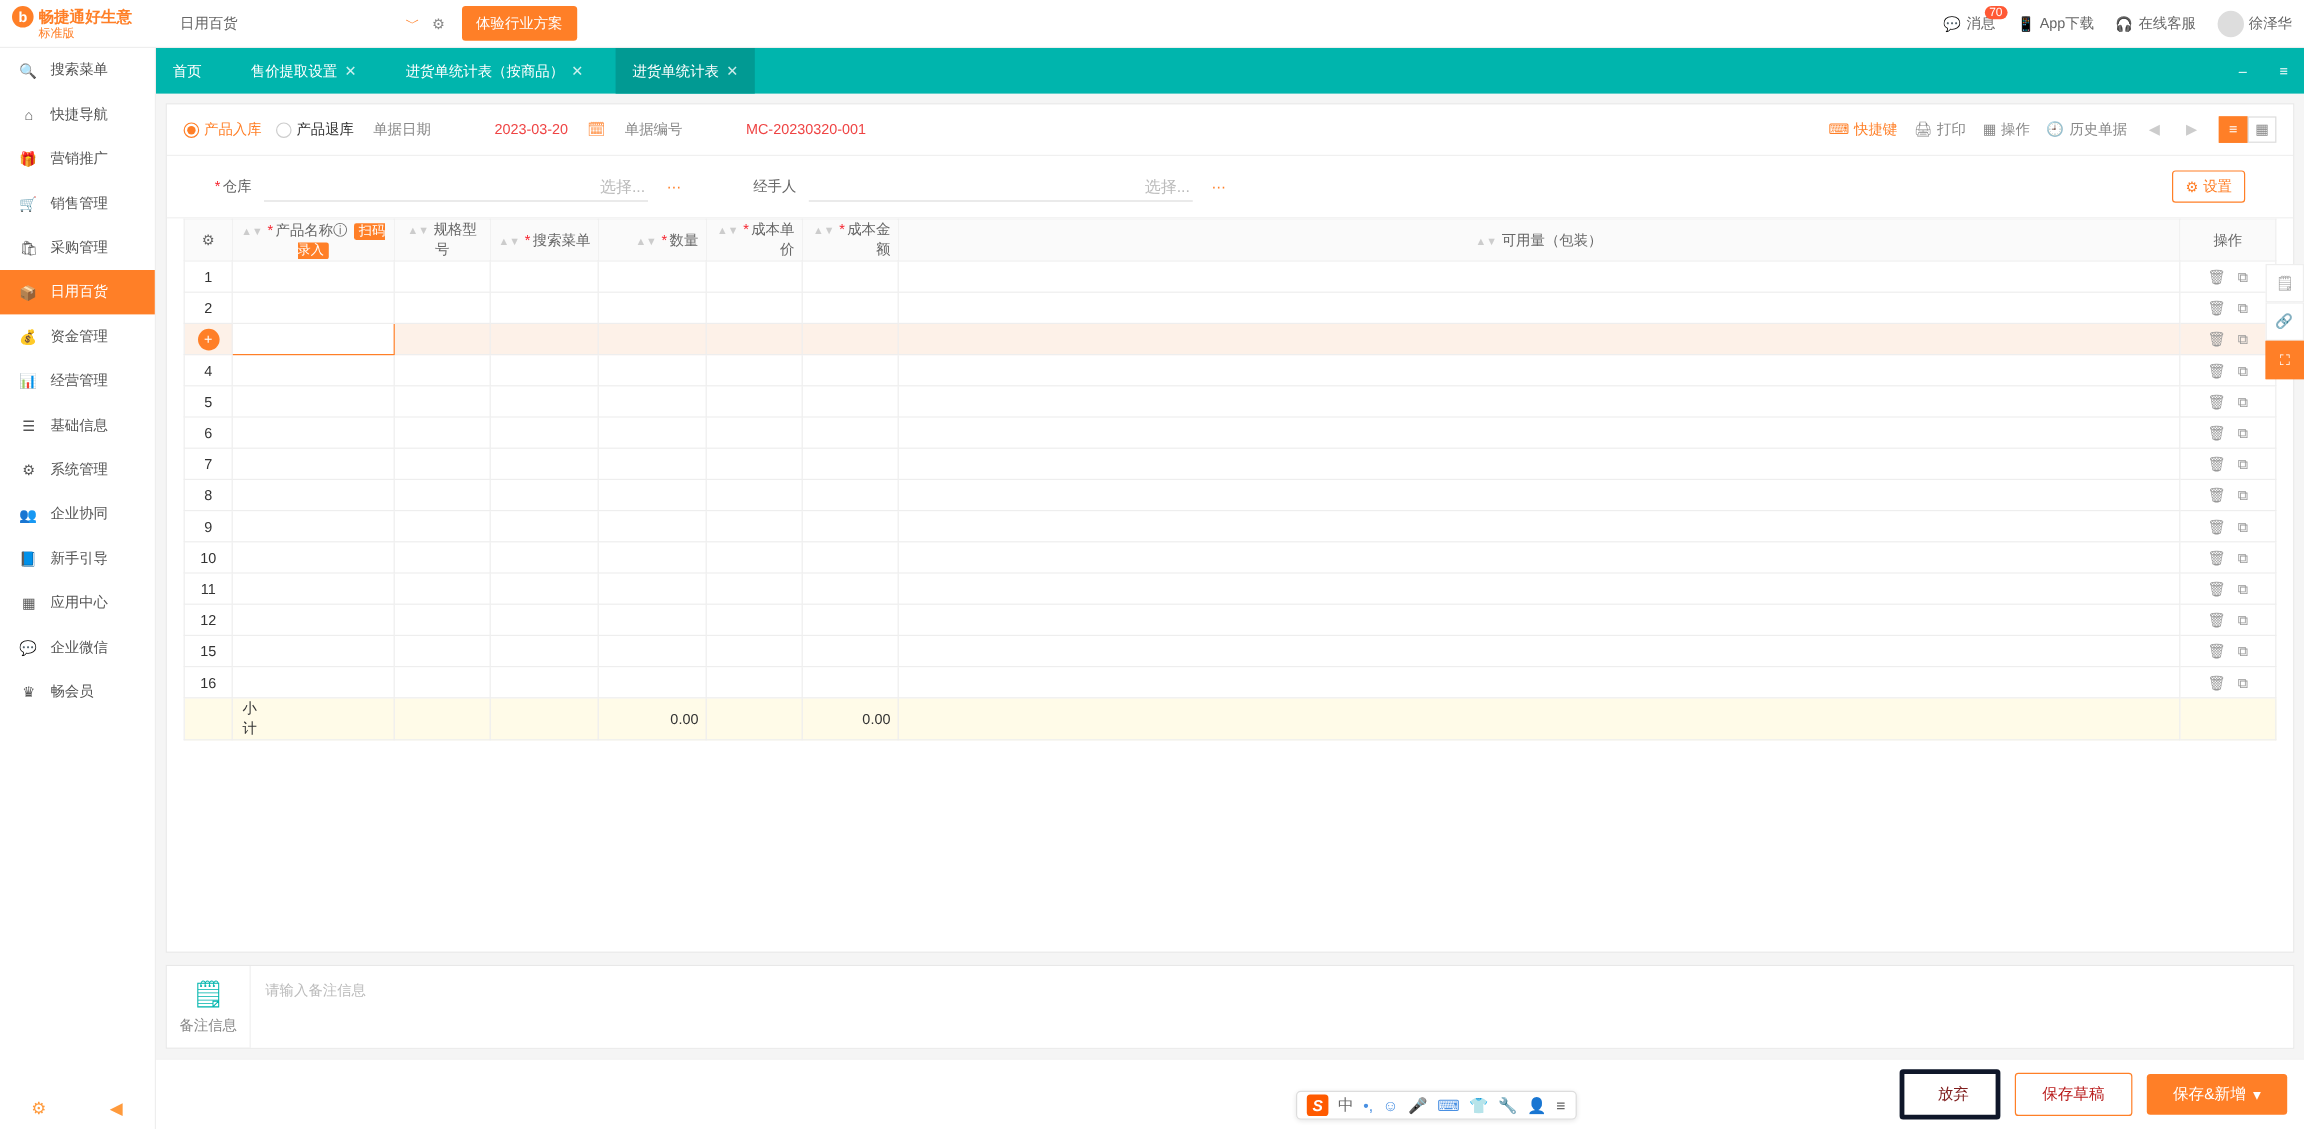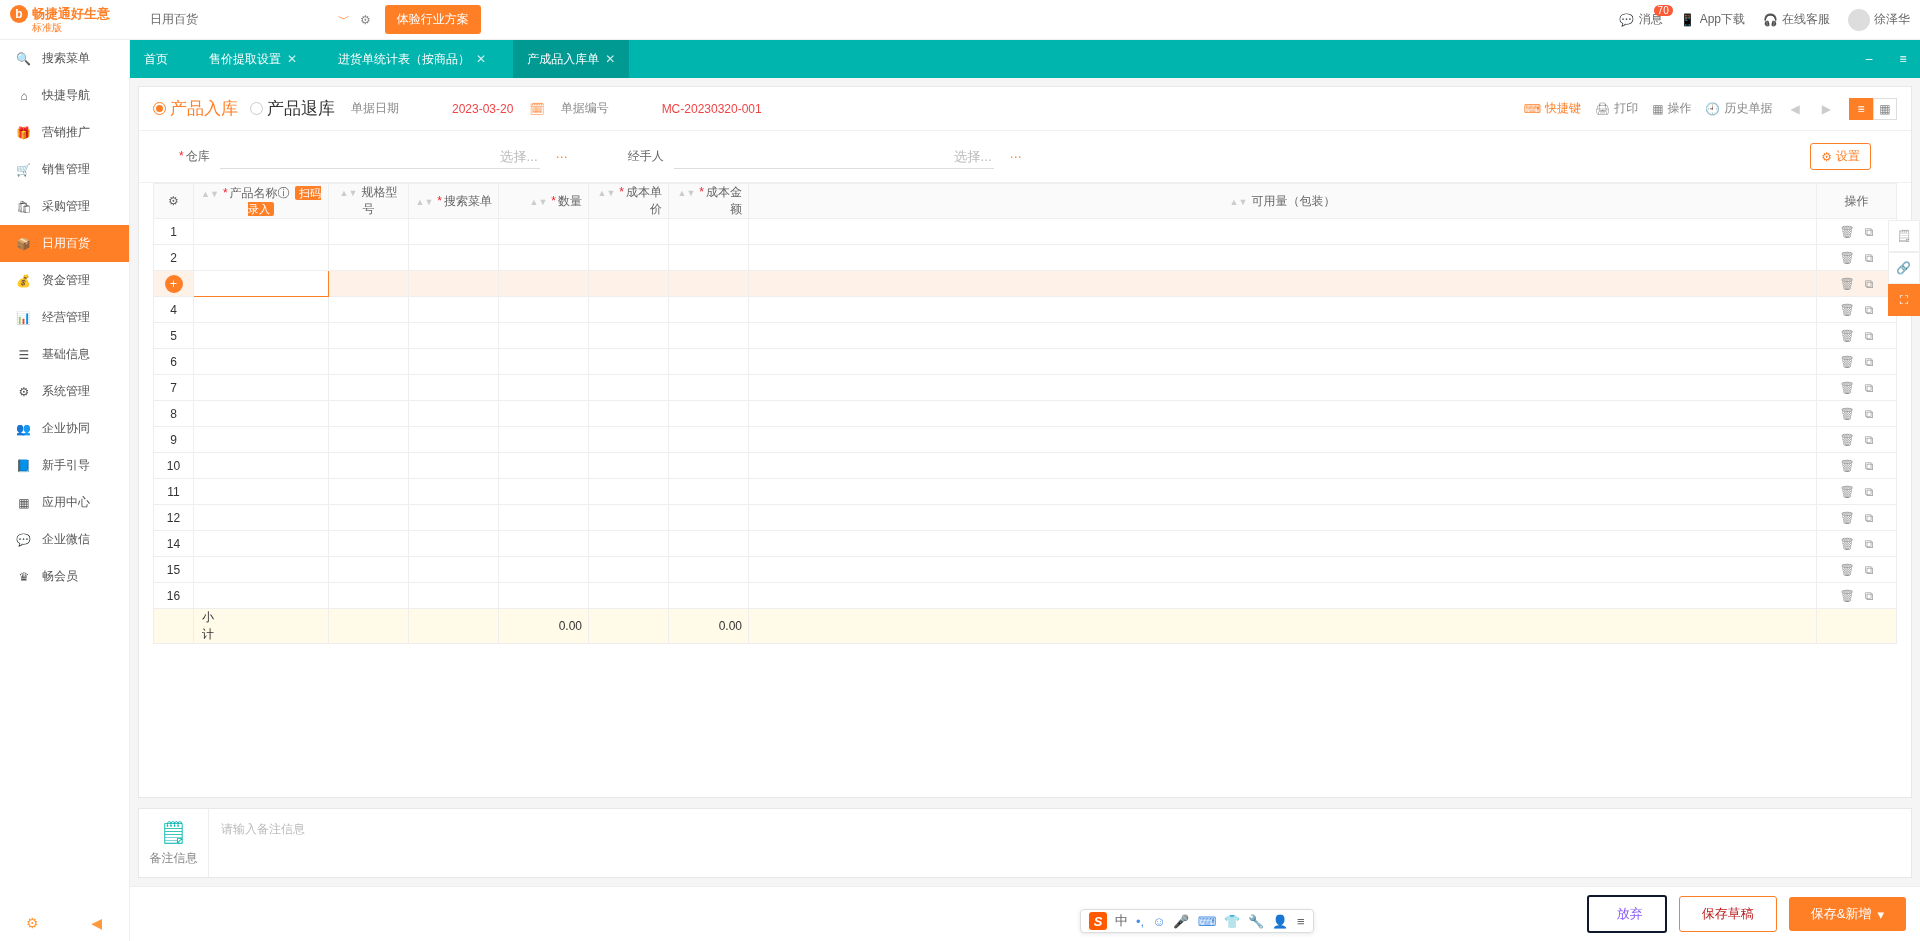--- a/index.html
+++ b/index.html
@@ -38,21 +38,21 @@
 .tab { display:flex; align-items:center; gap:6px; padding:0 14px; height:100%; cursor:pointer; }
 .tab.active { background:#019a93; }
 .tab .close { font-size:12px; opacity:.8; }
 .tabs-right { margin-left:auto; display:flex; }
 .tabs-right .tbtn { width:34px; display:flex; align-items:center; justify-content:center; cursor:pointer; }
 
 
 .card { margin:8px; background:#fff; border:1px solid #e8e8e8; display:flex; flex-direction:column; flex:1; min-height:0; }
 .form-top { display:flex; align-items:center; padding:10px 14px; border-bottom:1px solid #f0f0f0; gap:16px; }
 .radio-group { display:flex; align-items:center; gap:12px; }
-.radio { display:flex; align-items:center; gap:4px; cursor:pointer; font-size:17px;justify-content:space-between; }
+.radio { display:flex; align-items:center; gap:4px; cursor:pointer; font-size:12px;justify-content:space-between; }
 .radio .circle { width:13px; height:13px; border:1px solid #ccc; border-radius:50%; display:inline-block; position:relative; }
 .radio.checked .circle { border-color:#ff7f27; }
 .radio.checked .circle::after { content:""; position:absolute; inset:2px; background:#ff7f27; border-radius:50%; }
 .radio.checked { color:#ff7f27; }
 .meta-label { color:#888; }
 .meta-value { color:#ef4444;margin-left:37px; }
 .topbar-right { margin-left:auto; display:flex; align-items:center; gap:14px; color:#888; }
 .topbar-right .link { display:flex; align-items:center; gap:4px; cursor:pointer; }
 .topbar-right .link.orange { color:#ff7f27; }
 .arrow-btn { color:#ccc; cursor:pointer; padding:0 4px; }
@@ -97,21 +97,21 @@
 
 .remark-card { margin:2px 8px 8px; background:#fff; border:1px solid #e8e8e8; display:flex; height:70px; }
 .remark-left { width:70px; display:flex; flex-direction:column; align-items:center; justify-content:center; border-right:1px solid #eee; color:#888; gap:4px; }
 .remark-left .ricon { color:#00b5ad; font-size:22px; }
 .remark-input { flex:1; border:none; outline:none; padding:12px; font-size:12px; resize:none; }
 .remark-input::placeholder { color:#bbb; }
 
 
 .footer-bar { display:flex; justify-content:flex-end; align-items:center; gap:12px; padding:8px 14px; background:#fff; border-top:1px solid #eee; }
 .btn { padding:8px 22px; border-radius:3px; cursor:pointer; font-size:13px; }
-.btn-default { border:2px solid #0f172a; color:#8b5cf6; background:#fff;padding-left:28px; }
+.btn-default { border:4px solid #0f172a; color:#7f1d1d; background:#fff;padding-left:28px; }
 .btn-outline { border:1px solid #ff7f27; color:#b91c1c; background:#fff; }
 .btn-primary { background:#ff7f27; color:#fff; display:flex; align-items:center; gap:6px; }
 
 
 .float-right { position:absolute; right:0; top:180px; display:flex; flex-direction:column; }
 .float-right .fbtn { width:32px; height:32px; background:#fff; border:1px solid #eee; display:flex; align-items:center; justify-content:center; color:#999; cursor:pointer; }
 .float-right .fbtn.active { background:#ff7f27; color:#fff; border-color:#ff7f27; }
 
 
 .ime-bar { position:fixed; bottom:8px; left:1080px; display:flex; align-items:center; gap:8px; background:#fff; border:1px solid #ddd; border-radius:4px; padding:2px 8px; font-size:13px; box-shadow:0 1px 4px rgba(0,0,0,.1); color:#666;}
@@ -238,21 +238,21 @@
           </div>
         <div class="tab">
             <span>售价提取设置</span>
             <span class="close">✕</span>
           </div>
         <div class="tab">
             <span>进货单统计表（按商品）</span>
             <span class="close">✕</span>
           </div>
         <div class="tab active">
-            <span>产成品入库单</span>
+            <span>进货单统计表</span>
             <span class="close">✕</span>
           </div>
         <div class="tabs-right">
           <div class="tbtn">–</div>
           <div class="tbtn">≡</div>
         </div>
       </div>
 
       <div class="card">
         <div class="form-top">
@@ -528,36 +528,20 @@
                   <td class="right"></td>
                   <td></td>
                   <td class="center">
                     <div class="op-icons">
                       <span>🗑</span>
                       <span>⧉</span>
                     </div>
                   </td>
                 </tr>
                 <tr>
-                  <td class="center">14</td>
-                  <td></td>
-                  <td></td>
-                  <td class="right"></td>
-                  <td class="right"></td>
-                  <td class="right"></td>
-                  <td class="right"></td>
-                  <td></td>
-                  <td class="center">
-                    <div class="op-icons">
-                      <span>🗑</span>
-                      <span>⧉</span>
-                    </div>
-                  </td>
-                </tr>
-                <tr>
                   <td class="center">15</td>
                   <td></td>
                   <td></td>
                   <td class="right"></td>
                   <td class="right"></td>
                   <td class="right"></td>
                   <td class="right"></td>
                   <td></td>
                   <td class="center">
                     <div class="op-icons">

